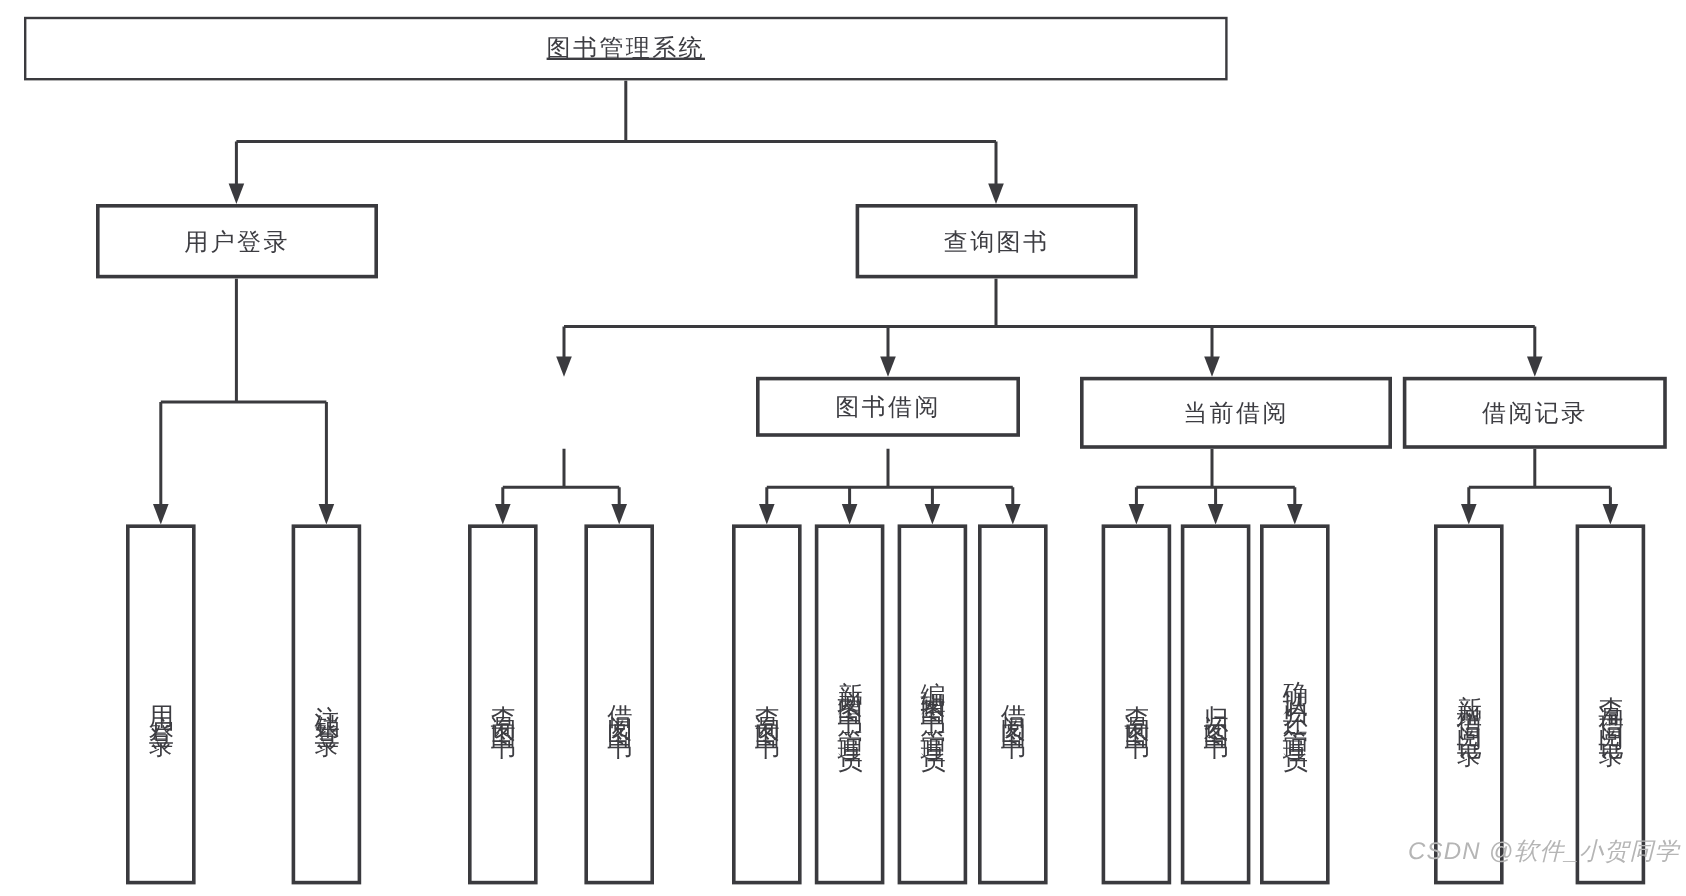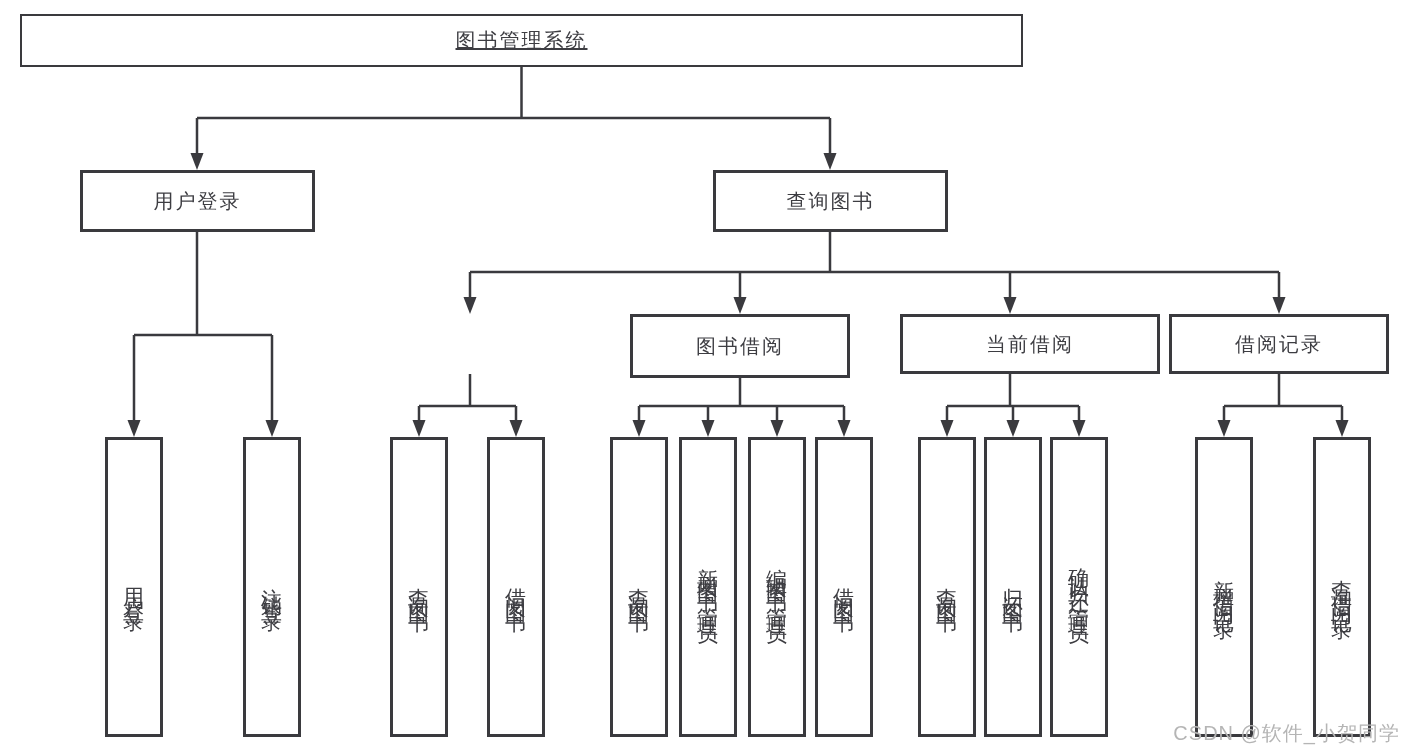--- a/index.html
+++ b/index.html
@@ -37,26 +37,27 @@
   .box.root{border-width:2px;}
   .vlabel{
     writing-mode:vertical-rl;
     text-orientation:mixed;
     font-size:21px;
     letter-spacing:8px;
     line-height:1;
   }
   .watermark{
     position:absolute;
-    right:5px;bottom:0;
+    right:5px;bottom:24px;
     z-index:5;
     color:var(--watermark);
     font-size:20px;
     letter-spacing:1px;
     white-space:nowrap;
+    font-style:italic;
   }
 </style>
 </head>
 <body>
 
 <div class="stage">
 
   <svg class="connectors" viewBox="0 0 1405 747" xmlns="http://www.w3.org/2000/svg" aria-hidden="true">
 
     <path d="M521.5 67 V118 M197 118 H830 M197 118 V156 M830 118 V156"></path>
@@ -97,21 +98,21 @@
     <span>图书管理系统</span>
   </div>
 
   <div class="box" style="left:80px;top:170px;width:235px;height:62px;">
     <span>用户登录</span>
   </div>
   <div class="box" style="left:713px;top:170px;width:235px;height:62px;">
     <span>查询图书</span>
   </div>
 
-  <div class="box" style="left:630px;top:314px;width:220px;height:64px;">
+  <div class="box" style="left:630px;top:314px;width:220px;height:50px;">
     <span>图书借阅</span>
   </div>
   <div class="box" style="left:900px;top:314px;width:260px;height:60px;">
     <span>当前借阅</span>
   </div>
   <div class="box" style="left:1169px;top:314px;width:220px;height:60px;">
     <span>借阅记录</span>
   </div>
 
   <div class="box" style="left:105px;top:437px;width:58px;height:300px;">

